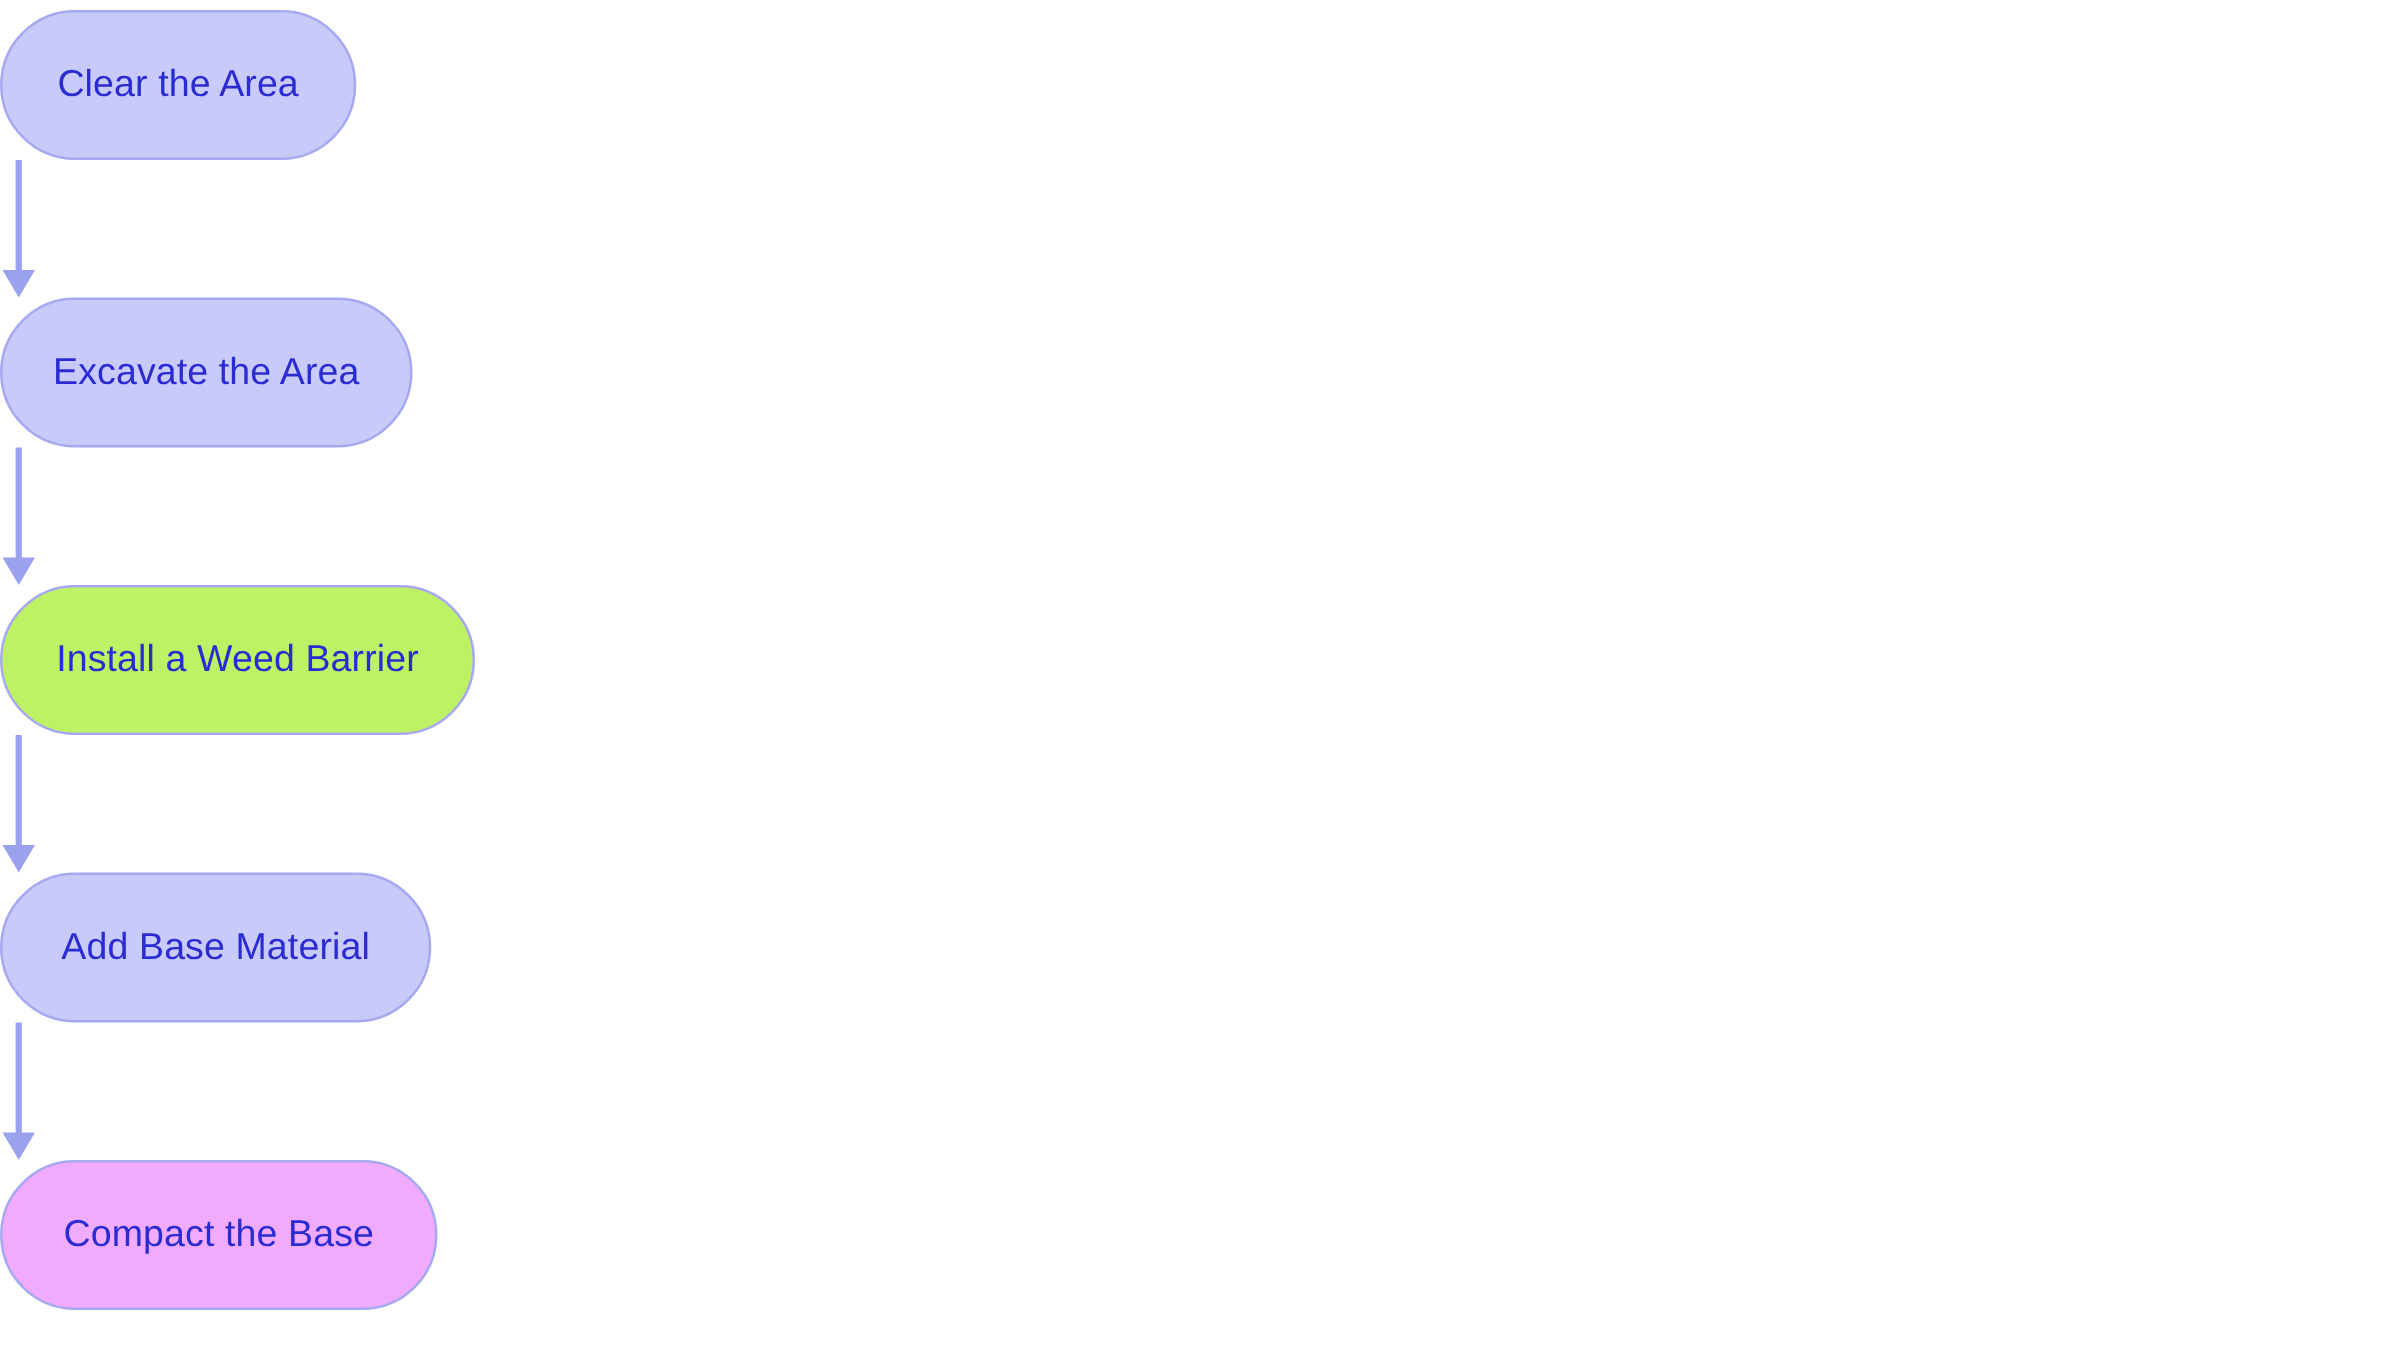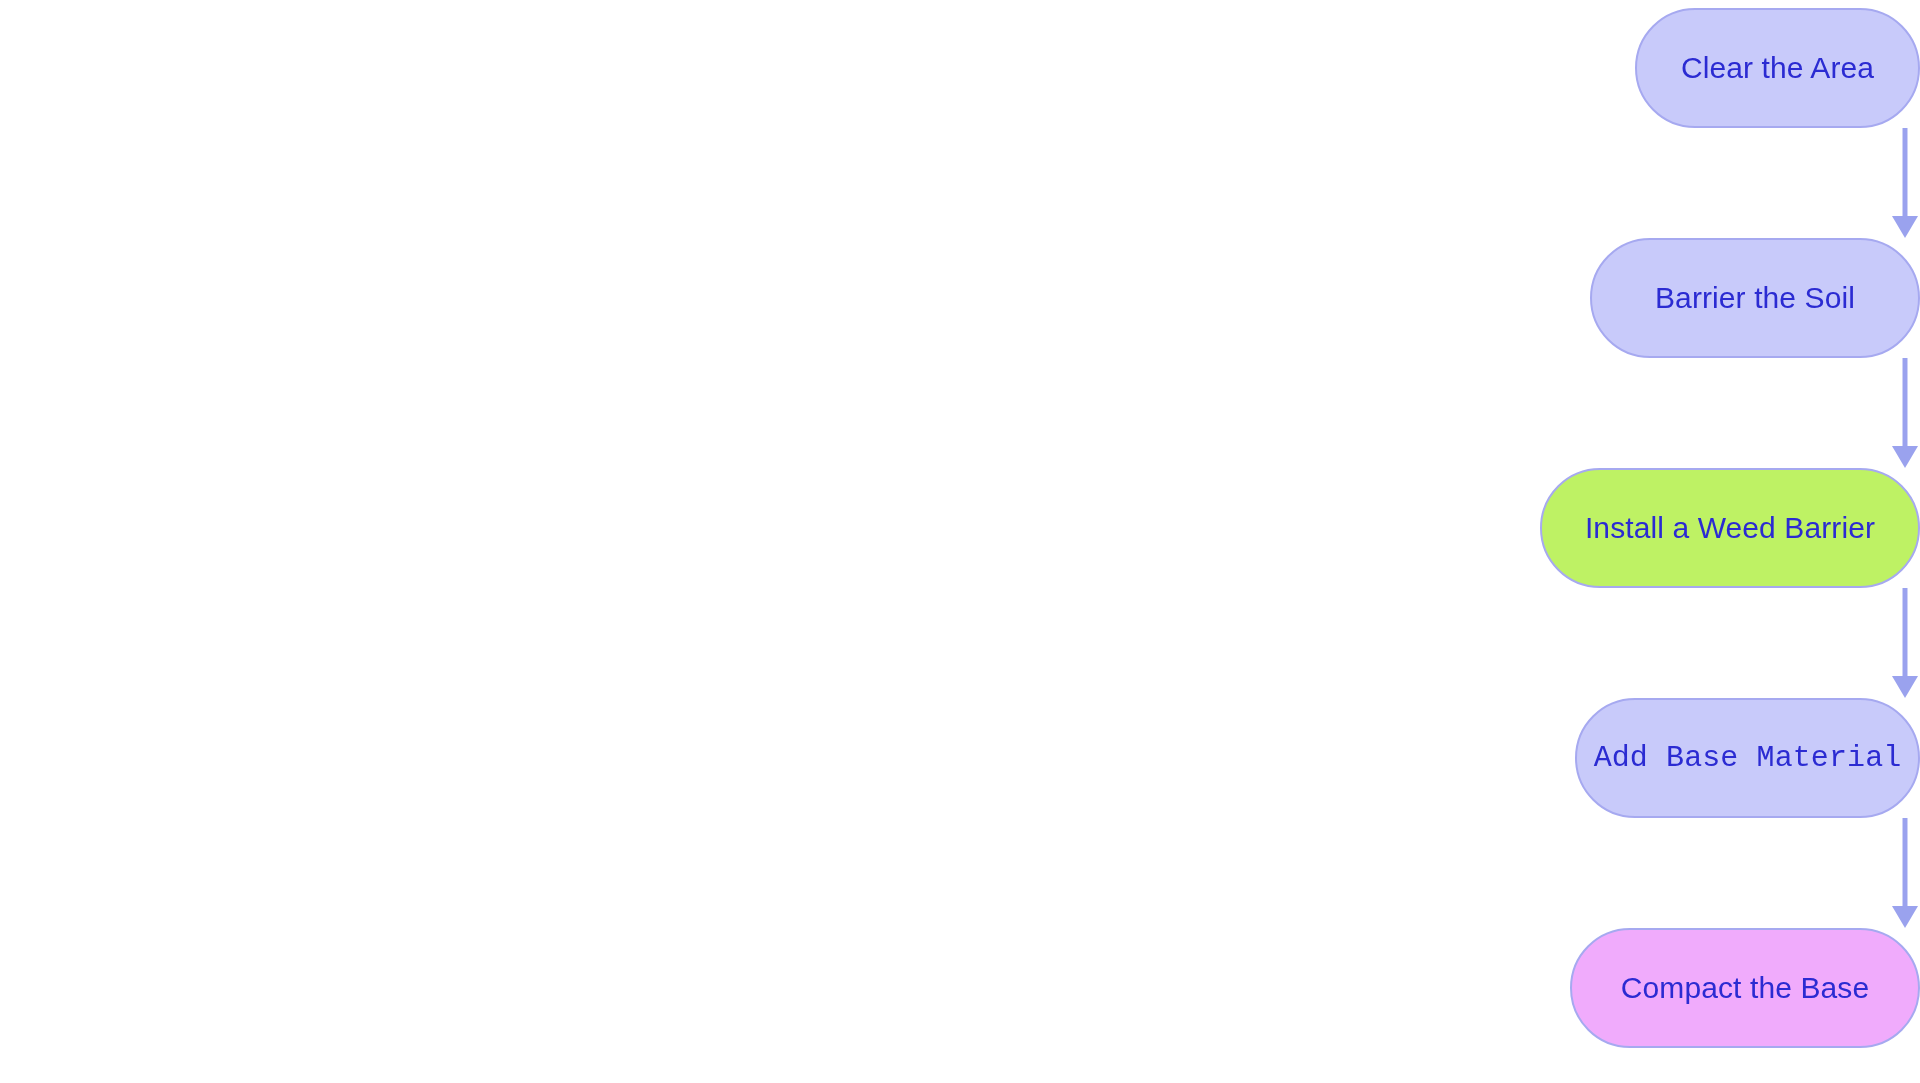--- a/index.html
+++ b/index.html
@@ -21,21 +21,21 @@
     background: #ffffff;
   }
   .flow-column {
     position: absolute;
     left: 0;
     top: 0;
     width: 1920px;
     height: 1083px;
     display: flex;
     flex-direction: column;
-    align-items: flex-end;
+    align-items: flex-start;
   }
   .node {
     box-sizing: border-box;
     height: 120px;
     border-radius: 60px;
     background: #c8cafa;
     border: 2px solid #a6a9f0;
     color: #2b2bd2;
     display: flex;
     align-items: center;
@@ -79,42 +79,42 @@
     </div>
 
     <div class="connector">
       <svg viewBox="0 0 30 110" xmlns="http://www.w3.org/2000/svg" aria-hidden="true">
         <line x1="15" y1="0" x2="15" y2="90" stroke="#9aa2ee" stroke-width="5"></line>
         <polygon points="2,88 28,88 15,110" fill="#9aa2ee"></polygon>
       </svg>
     </div>
 
     <div class="node" style="width: 330px; background: rgb(200, 202, 250); border-color: rgb(166, 169, 240); color: rgb(43, 43, 210);">
-      <span class="node-label">Barrier the Soil</span>
+      <span class="node-label">Excavate the Area</span>
     </div>
 
     <div class="connector">
       <svg viewBox="0 0 30 110" xmlns="http://www.w3.org/2000/svg" aria-hidden="true">
         <line x1="15" y1="0" x2="15" y2="90" stroke="#9aa2ee" stroke-width="5"></line>
         <polygon points="2,88 28,88 15,110" fill="#9aa2ee"></polygon>
       </svg>
     </div>
 
     <div class="node" style="width: 380px; background: #bef264; border-color: rgb(166, 169, 240); color: rgb(43, 43, 210);">
       <span class="node-label">Install a Weed Barrier</span>
     </div>
 
     <div class="connector">
       <svg viewBox="0 0 30 110" xmlns="http://www.w3.org/2000/svg" aria-hidden="true">
         <line x1="15" y1="0" x2="15" y2="90" stroke="#9aa2ee" stroke-width="5"></line>
         <polygon points="2,88 28,88 15,110" fill="#9aa2ee"></polygon>
       </svg>
     </div>
 
-    <div class="node" style="width: 345px; background: rgb(200, 202, 250); border-color: rgb(166, 169, 240); color: rgb(43, 43, 210); font-family: Liberation Mono, monospace;">
+    <div class="node" style="width: 345px; background: rgb(200, 202, 250); border-color: rgb(166, 169, 240); color: rgb(43, 43, 210);">
       <span class="node-label">Add Base Material</span>
     </div>
 
     <div class="connector">
       <svg viewBox="0 0 30 110" xmlns="http://www.w3.org/2000/svg" aria-hidden="true">
         <line x1="15" y1="0" x2="15" y2="90" stroke="#9aa2ee" stroke-width="5"></line>
         <polygon points="2,88 28,88 15,110" fill="#9aa2ee"></polygon>
       </svg>
     </div>
 

